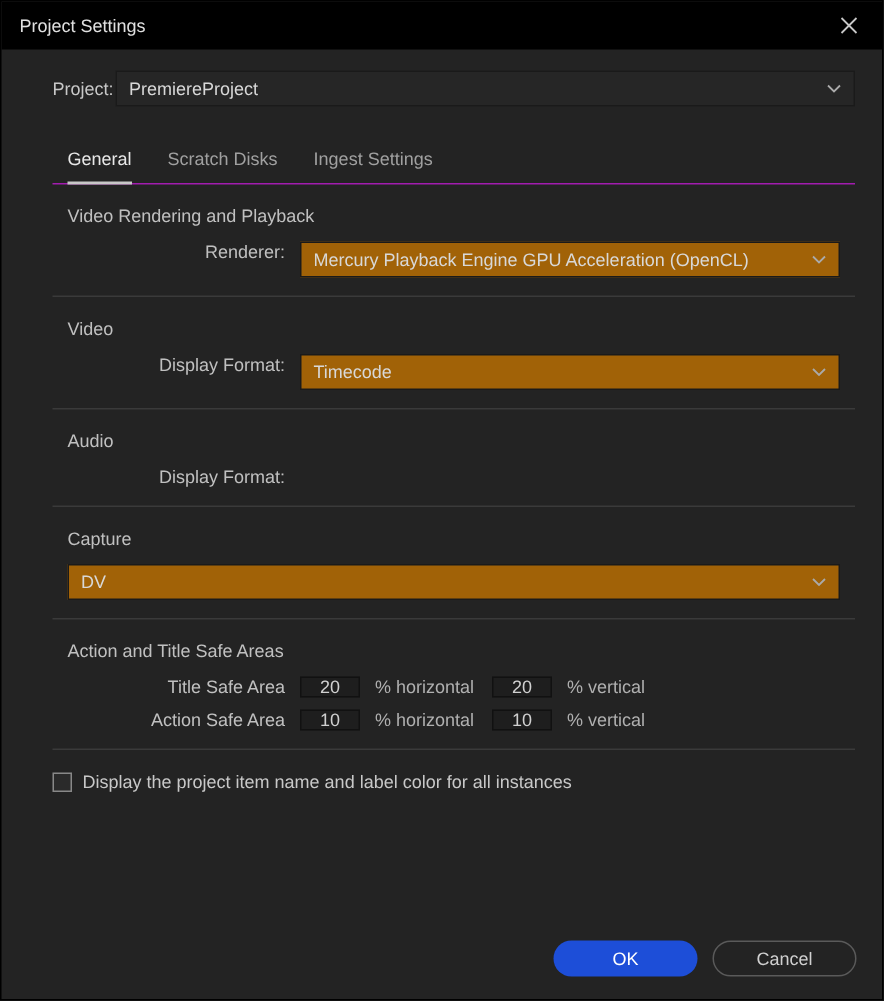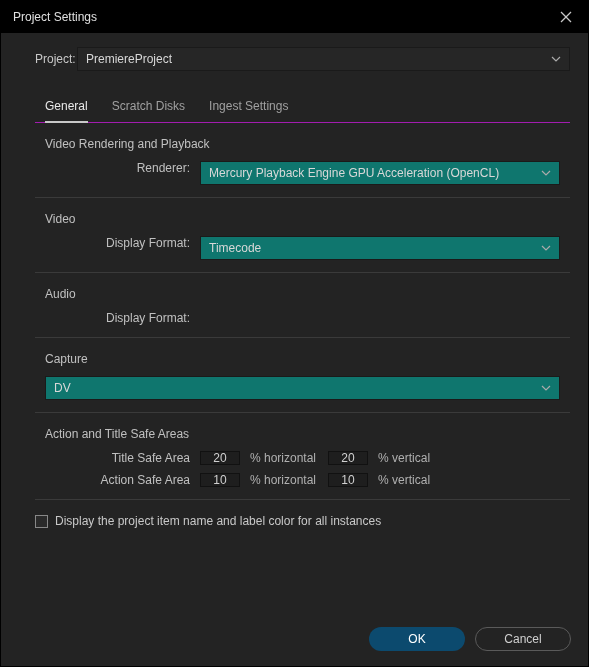--- a/index.html
+++ b/index.html
@@ -41,21 +41,21 @@
     align-items: center;
     margin-bottom: 12px;
   }
   .project-label {
     width: 42px;
     color: #c8c8c8;
   }
   .dropdown {
     flex: 1;
     height: 24px;
-    background: #0f766e;
+    background: #a16207;
     border: 1px solid #1a1a1a;
     display: flex;
     align-items: center;
     justify-content: space-between;
     padding: 0 8px;
     color: #d8d8d8;
     cursor: pointer;
   }
   .dropdown.dark { background: #262626; }
   .chevron {
@@ -149,21 +149,21 @@
     width: 96px;
     height: 24px;
     border-radius: 12px;
     display: flex;
     align-items: center;
     justify-content: center;
     font-size: 12px;
     cursor: pointer;
   }
   .btn-primary {
-    background: #0c4a6e;
+    background: #1d4ed8;
     color: #fff;
     border: none;
   }
   .btn-secondary {
     background: transparent;
     border: 1px solid #5a5a5a;
     color: #d0d0d0;
   }
   .safe-row {
     display: flex;

